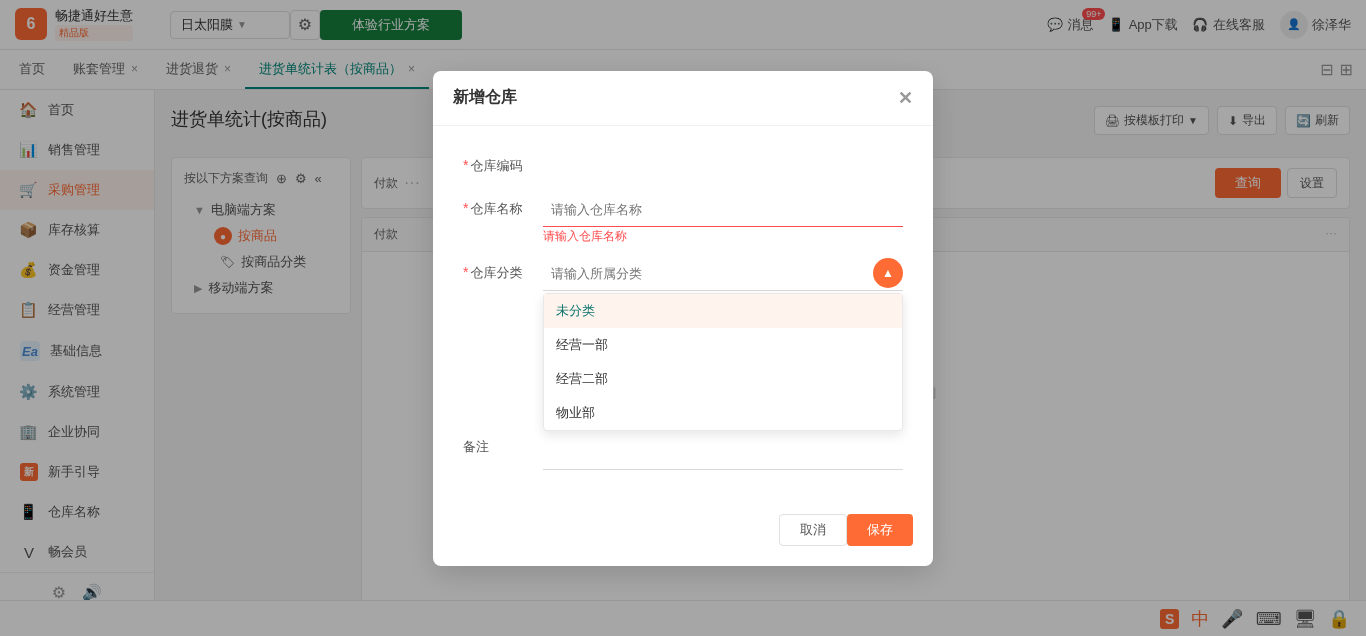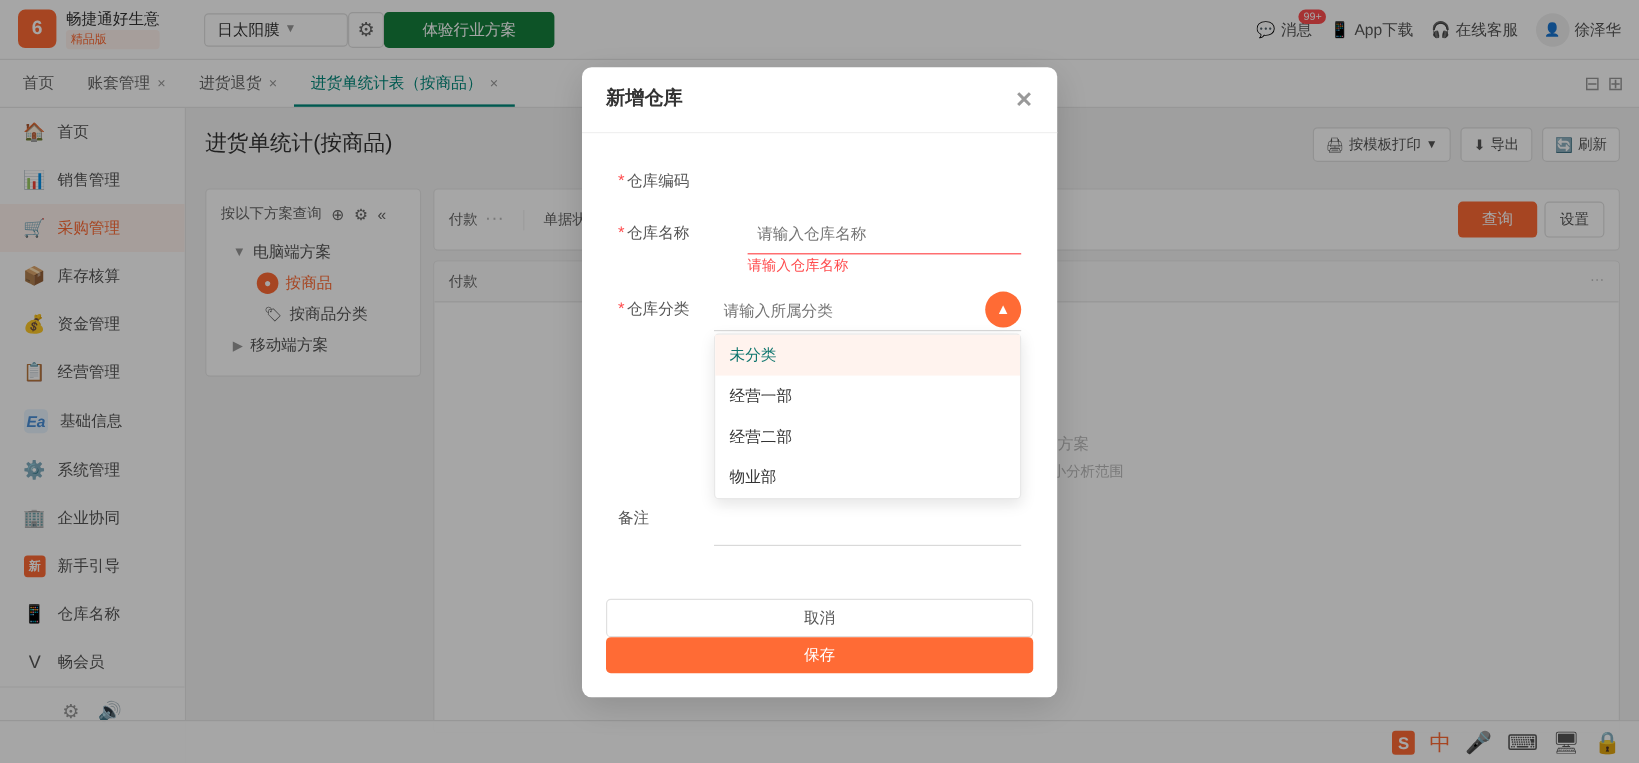--- a/index.html
+++ b/index.html
@@ -147,21 +147,21 @@
     .scheme-arrow { font-size: 11px; color: #999; }
     .orange-circle { width: 18px; height: 18px; background: #ff6b35; border-radius: 50%; display: flex; align-items: center; justify-content: center; color: white; font-size: 10px; }
 
     
     .overlay {
       position: fixed; top: 0; left: 0; right: 0; bottom: 0;
       background: rgba(0,0,0,0.35); z-index: 100;
       display: flex; align-items: center; justify-content: center;
     }
     .modal {
-      background: #fff; border-radius: 8px; width: 396px;
+      background: #fff; border-radius: 8px; width: 500px;
       box-shadow: 0 8px 30px rgba(0,0,0,0.15); overflow: visible; position: relative;
     }
     .modal-header {
       display: flex; align-items: center; justify-content: space-between;
       padding: 16px 20px; border-bottom: 1px solid #f0f0f0; font-size: 16px; font-weight: 600; color: #333;
     }
     .modal-close { cursor: pointer; color: #999; font-size: 18px; }
     .modal-body { padding: 24px 30px 16px; }
     .form-row {
       display: flex; align-items: flex-start; margin-bottom: 18px; position: relative;
@@ -170,21 +170,21 @@
       width: 80px; font-size: 13px; color: #555; padding-top: 7px; flex-shrink: 0;
       display: flex; align-items: flex-start; gap: 2px;
     }
     .required-star { color: #ff4d4f; font-size: 14px; }
     .form-control {
       flex: 1; height: 34px; border: none; border-bottom: 1px solid #d9d9d9;
       outline: none; font-size: 13px; padding: 4px 8px; color: #333; background: transparent;
     }
     .form-control.error-border { border-bottom-color: #ff4d4f !important; }
     .error-msg { position: absolute; bottom: -18px; left: 82px; color: #ff4d4f; font-size: 12px; }
-    .modal-footer { display: flex; justify-content: flex-end; padding: 10px 20px 20px; gap: 0; flex-direction: column; }
+    .modal-footer { display: flex; justify-content: flex-end; padding: 10px 20px 20px; gap: 0; }
     .btn-cancel { border: 1px solid #e0e0e0; background: #fff; border-radius: 4px; padding: 6px 20px; cursor: pointer; font-size: 13px; color: #555; }
     .btn-save { background: #ff6b35; color: white; border: none; border-radius: 4px; padding: 6px 20px; cursor: pointer; font-size: 13px; }
 
     
     .dropdown-wrapper { position: relative; flex: 1; }
     .dropdown-input-row {
       display: flex; align-items: center;
       border-bottom: 1px solid #d9d9d9; height: 34px;
     }
     .dropdown-input {
@@ -447,21 +447,21 @@
           <span class="required-star">*</span>
           <span>仓库编码</span>
         </div>
       </div>
 
       <div class="form-row" style="margin-bottom:30px;">
         <div class="form-label">
           <span class="required-star">*</span>
           <span>仓库名称</span>
         </div>
-        <div style="flex:1; position:relative;margin-left:28px;">
+        <div style="flex:1; position:relative;">
           <input type="text" class="form-control error-border" style="width: 100%;" placeholder="请输入仓库名称">
           <div class="error-msg" style="left:0;">请输入仓库名称</div>
         </div>
       </div>
 
       <div class="form-row" style="align-items:flex-start;">
         <div class="form-label">
           <span class="required-star">*</span>
           <span>仓库分类</span>
         </div>

